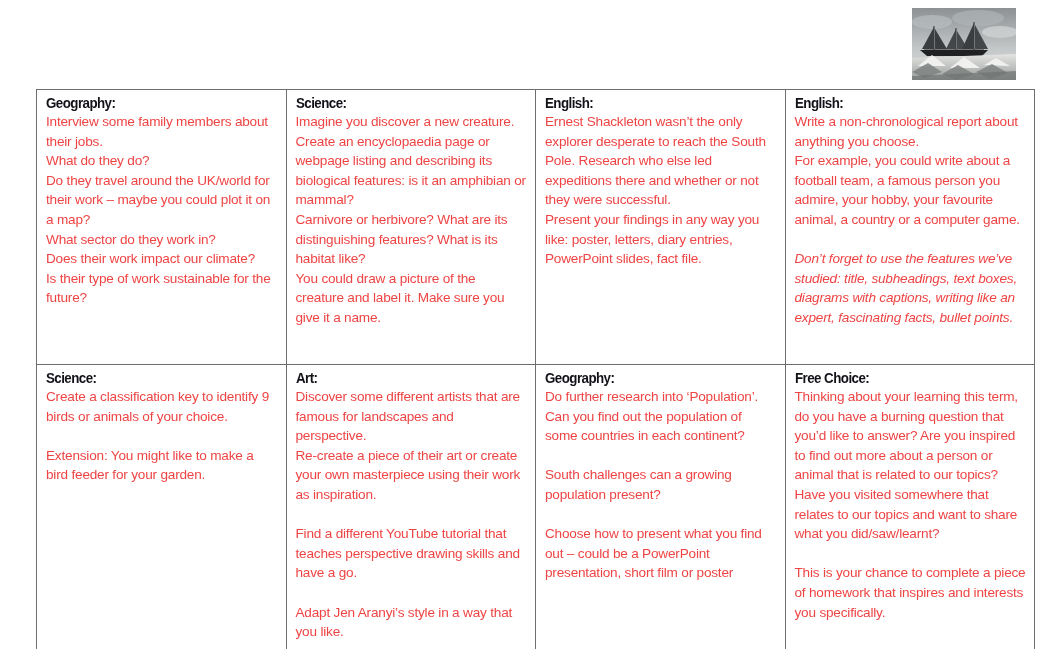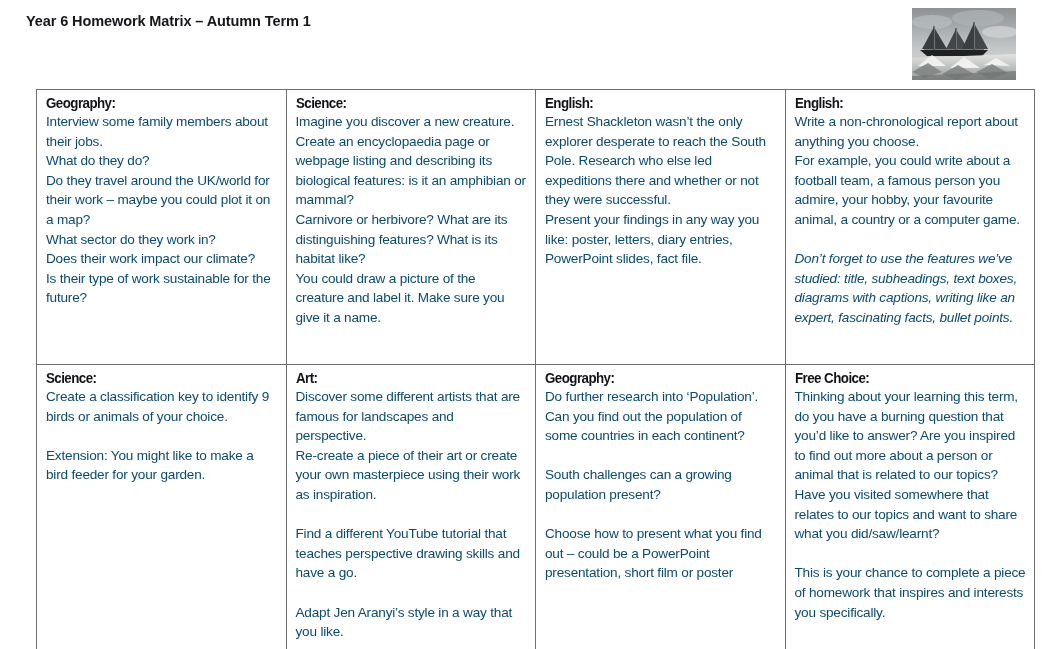--- a/index.html
+++ b/index.html
@@ -85,36 +85,35 @@
     letter-spacing: -0.6px;
     color: #121219;
     margin: 0 0 0 0;
     transform: scaleX(0.92);
     transform-origin: left center;
   }
   .cell-body {
     font-size: 13.6px;
     line-height: 19.6px;
     letter-spacing: -0.2px;
-    color: #0c4a6e;
+    color: #ef4444;
     margin: 0;
     white-space: pre-line;
   }
   .cell-body.italic {
     font-style: italic;
   }
   .gap { height: 19.6px; }
 </style>
 </head>
 <body>
 
 <div class="page">
 
   <div class="header">
-    <div class="doc-title">Year 6 Homework Matrix – Autumn Term 1</div>
   </div>
 
   <div class="photo">
     <svg width="104" height="72" viewBox="0 0 104 72">
       <defs>
         <linearGradient id="sky" x1="0" y1="0" x2="0" y2="1">
           <stop offset="0%" stop-color="#8d9194"></stop>
           <stop offset="55%" stop-color="#c3c6c7"></stop>
           <stop offset="100%" stop-color="#dcdedd"></stop>
         </linearGradient>

